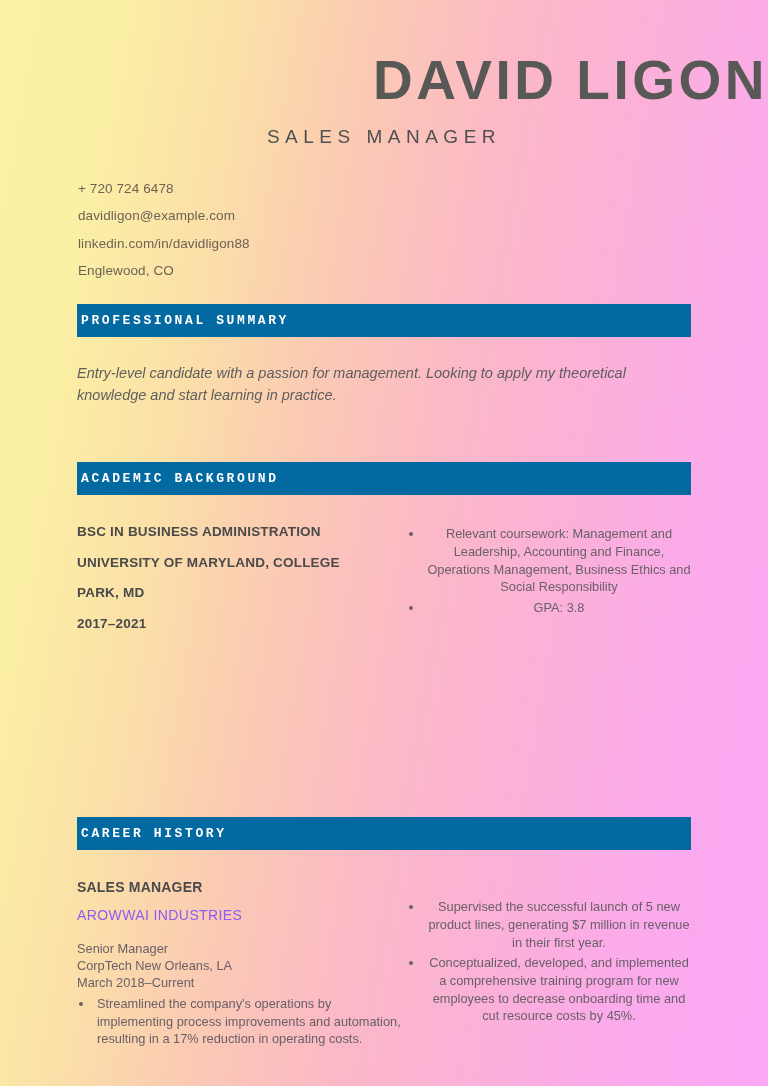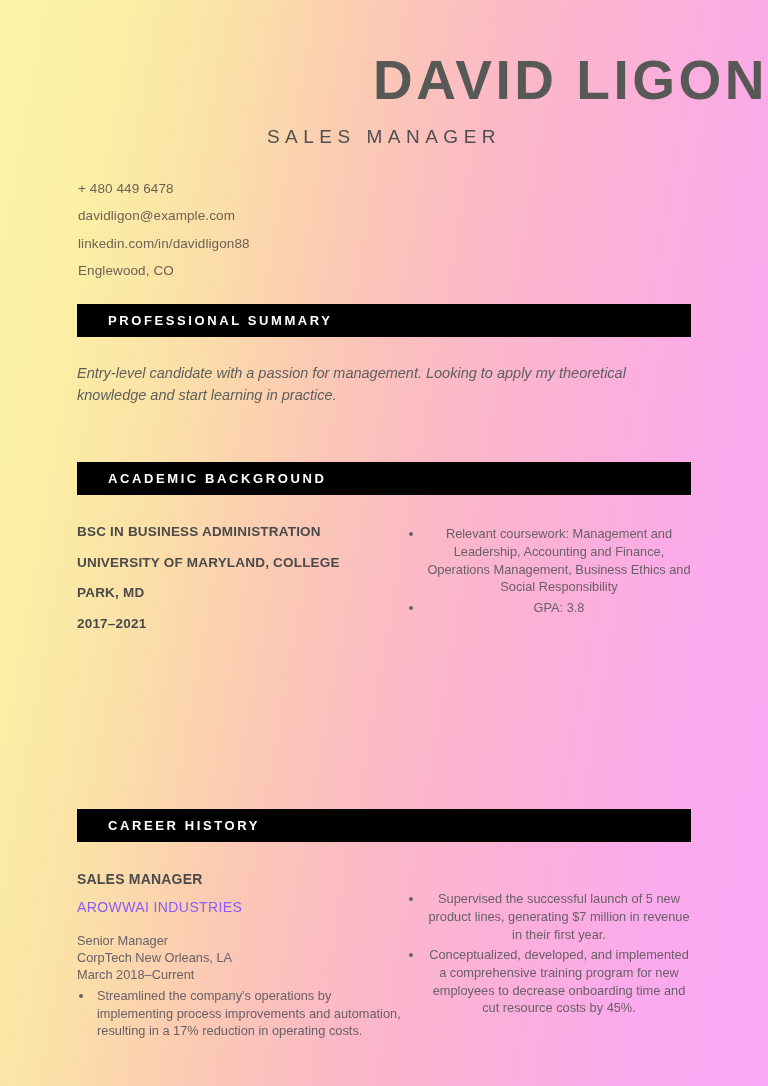--- a/index.html
+++ b/index.html
@@ -58,27 +58,28 @@
   .contact li {
     font-size: 13.5px;
     color: #6e6257;
     line-height: 1.0;
     margin-bottom: 14px;
     letter-spacing: .1px;
   }
 
   
   .bar {
-    background: #000000;
+    background: #0369a1;
     color: #ffffff;
     font-size: 13px;
     font-weight: 700;
     letter-spacing: 2.6px;
-    padding: 9px 0 9px 31px;
+    padding: 9px 0 9px 4px;
     box-sizing: border-box;
+    font-family: Liberation Mono, monospace;
   }
   .bar-full {
     margin: 0 77px 0 77px;
     width: 614px;
   }
   .section-summary { margin-top: 26px; }
   .section-academic { margin-top: 56px; }
   .section-career  { margin-top: 171px; }
 
   
@@ -100,21 +101,21 @@
   .col-right { width: 284px; box-sizing: border-box; text-align: center; }
 
   .edu-head {
     font-size: 13.5px;
     font-weight: 700;
     color: #4a4a4a;
     letter-spacing: .2px;
     line-height: 1.0;
     margin: 0 0 17px 0;
   }
-  .edu-head.last { margin-bottom: 8px; }
+  .edu-head.last { margin-bottom: 16px; }
 
   ul.bullets {
     margin: 0;
     padding-left: 17px;
     list-style: disc;
   }
   ul.bullets li {
     font-size: 12.8px;
     line-height: 1.38;
     color: #6a6068;
@@ -145,21 +146,21 @@
 </style>
 </head>
 <body>
 
 <div class="page">
 
   <h1 class="name">DAVID LIGON</h1>
   <div class="role">SALES MANAGER</div>
 
   <ul class="contact">
-    <li>+ 480 449 6478</li>
+    <li>+ 720 724 6478</li>
     <li>davidligon@example.com</li>
     <li>linkedin.com/in/davidligon88</li>
     <li>Englewood, CO</li>
   </ul>
 
   <div class="bar bar-full section-summary">PROFESSIONAL SUMMARY</div>
   <p class="summary">Entry-level candidate with a passion for management. Looking to apply my theoretical knowledge and start learning in practice.</p>
 
   <div class="bar bar-full section-academic">ACADEMIC BACKGROUND</div>
   <div class="cols" style="margin-top:30px;">

